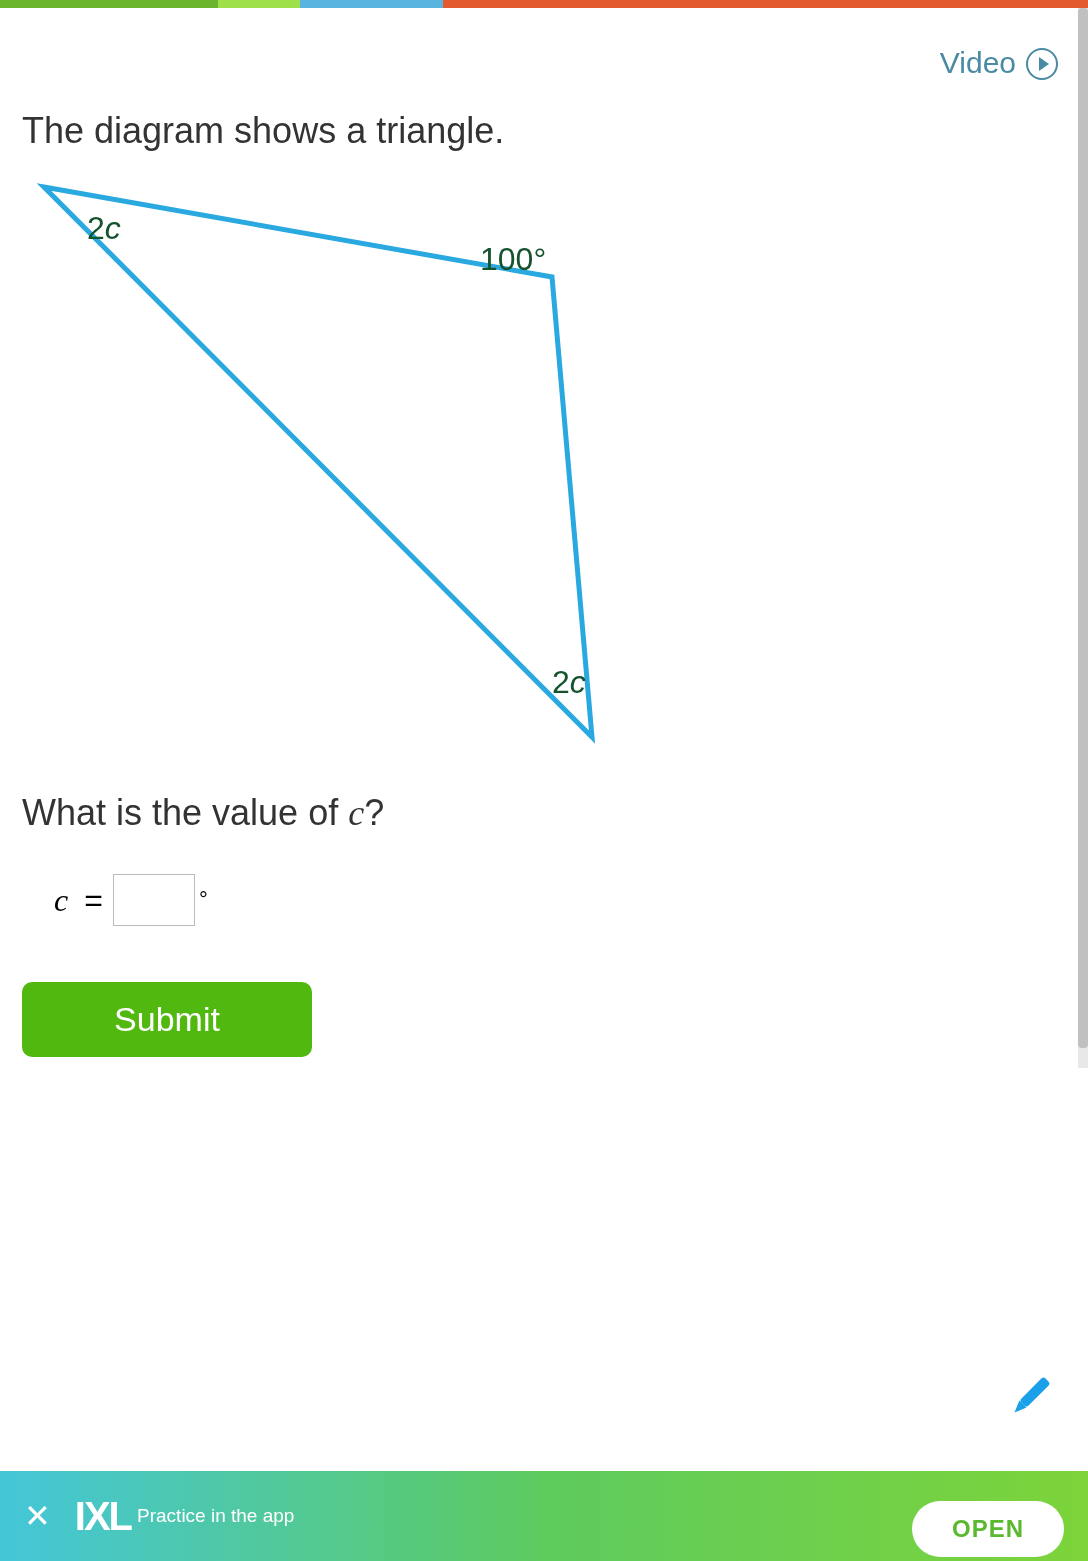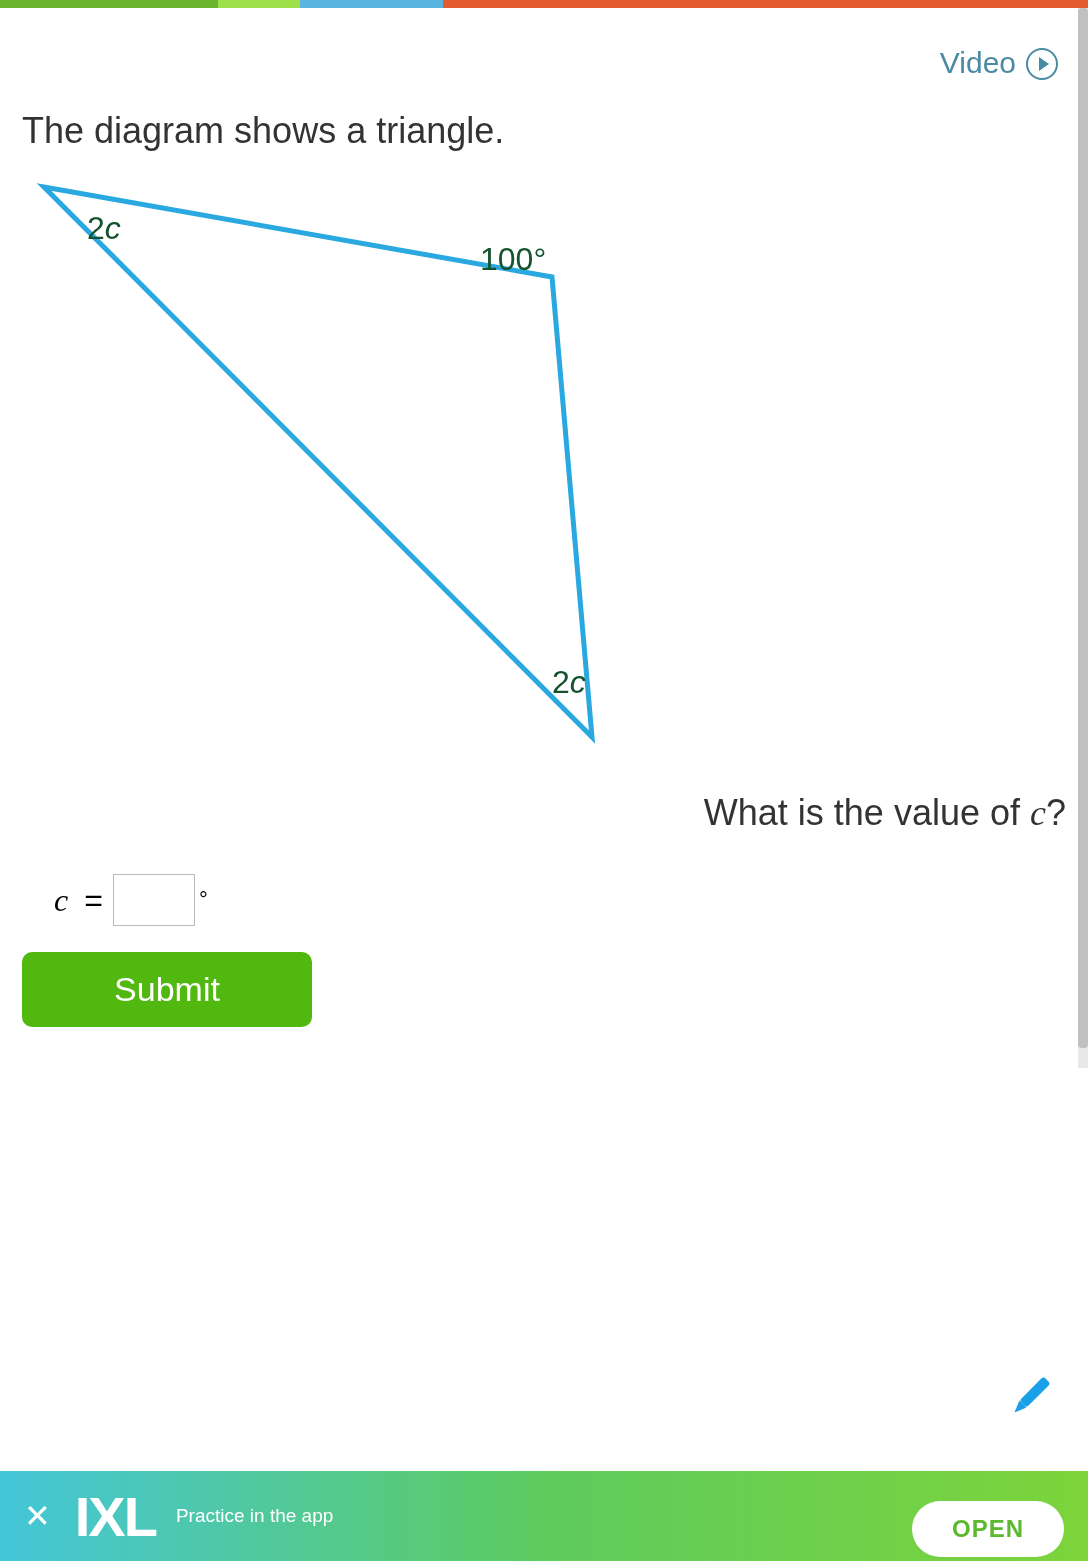--- a/index.html
+++ b/index.html
@@ -78,21 +78,20 @@
       color: #14532d;
     }
     .angle-label .var { font-style: italic; }
     .label-topleft { top: 28px; left: 65px; }
     .label-topright { top: 59px; left: 458px; }
     .label-bottom { top: 482px; left: 530px; }
     .question {
       color: #333333;
       font-size: 36px;
       margin-top: 30px;
-      text-align: right;
     }
     .question .var-c { font-style: italic; font-family: Georgia, serif; }
     .answer-row {
       display: flex;
       align-items: center;
       margin-top: 40px;
       margin-left: 32px;
       font-size: 32px;
     }
     .lhs {
@@ -104,21 +103,21 @@
     .answer-input {
       width: 82px;
       height: 52px;
       border: 1px solid #bbb;
       font-size: 26px;
       text-align: center;
       background: #fff;
     }
     .degree { margin-left: 4px; font-size: 22px; vertical-align: top; }
     .submit-btn {
-      margin-top: 26px;
+      margin-top: 56px;
       background: #50b80f;
       color: #fff;
       font-size: 34px;
       border: none;
       border-radius: 10px;
       padding: 18px 0;
       width: 290px;
       cursor: pointer;
     }
     .pencil-icon {
@@ -140,23 +139,23 @@
       color: #fff;
     }
     .close-x {
       font-size: 32px;
       margin-right: 24px;
       cursor: pointer;
       color: #fff;
     }
     .ixl-logo {
       font-weight: 900;
-      font-size: 56px;
+      font-size: 40px;
       letter-spacing: -2px;
-      margin-right: 20px;
+      margin-right: 6px;
       font-family: Arial Black, Arial, sans-serif;
     }
     .banner-text {
       font-size: 19px;
     }
     .open-btn {
       margin-left: auto;
       background: #fff;
       color: #5bb82f;
       font-weight: 700;

